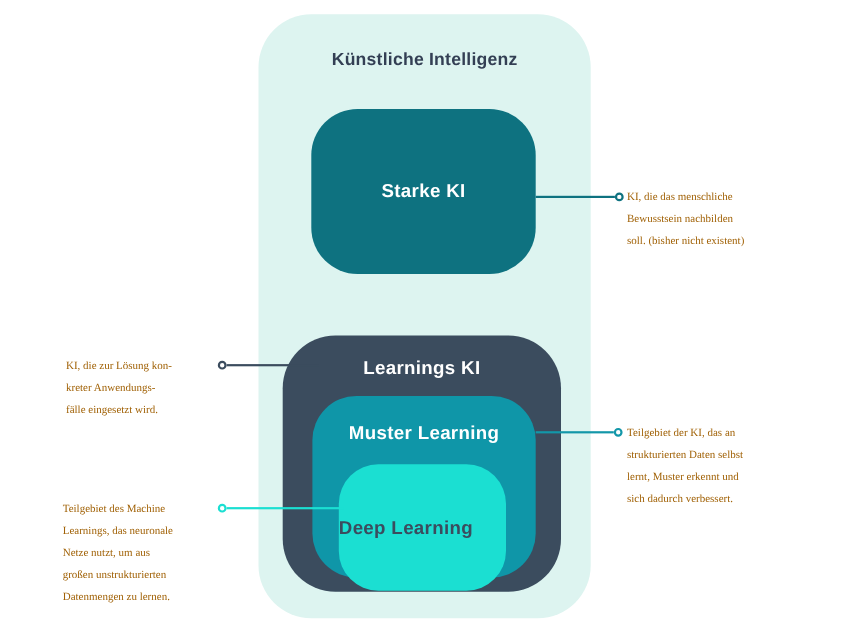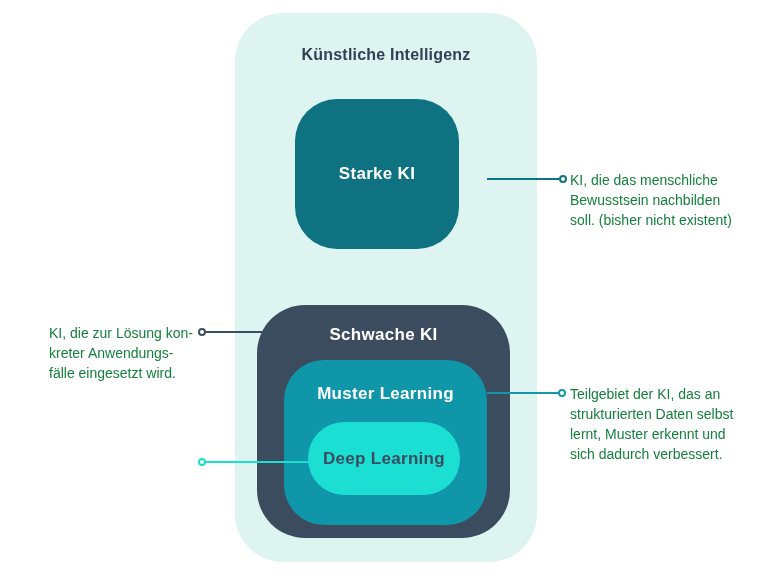--- a/index.html
+++ b/index.html
@@ -28,22 +28,22 @@
     left: 235px; top: 46px;
     width: 302px;
     text-align: center;
     font-size: 16px;
     font-weight: 700;
     letter-spacing: 0.2px;
     color: #333f54;
   }
   .starke-box {
     position: absolute;
-    left: 295px; top: 99px;
-    width: 164px; height: 150px;
+    left: 283px; top: 99px;
+    width: 204px; height: 150px;
     background: #0e7280;
     border-radius: 42px;
     display: flex;
     align-items: center;
     justify-content: center;
   }
   .schwache-box {
     position: absolute;
     left: 257px; top: 305px;
     width: 253px; height: 233px;
@@ -53,26 +53,25 @@
   .machine-box {
     position: absolute;
     left: 284px; top: 360px;
     width: 203px; height: 165px;
     background: #0f96a8;
     border-radius: 40px;
   }
   .deep-box {
     position: absolute;
     left: 308px; top: 422px;
-    width: 152px; height: 73px;
+    width: 152px; height: 115px;
     background: #1bdfd2;
     border-radius: 36px;
     display: flex;
     align-items: center;
-    justify-content: center;
   }
   .box-label {
     font-size: 17px;
     font-weight: 600;
     letter-spacing: 0.3px;
     color: #ffffff;
     white-space: nowrap;
   }
   .schwache-box .box-label,
   .machine-box .box-label {
@@ -98,45 +97,46 @@
     border-radius: 50%;
     background: #ffffff;
   }
   .node-starke   { left: 559px; top: 175px; border: 2px solid #0e7280; }
   .node-machine  { left: 558px; top: 389px; border: 2px solid #1397a9; }
   .node-schwache { left: 198px; top: 328px; border: 2px solid #3b4c5e; }
   .node-deep     { left: 198px; top: 458px; border: 2px solid #1bdfd2; }
   
   .annotation {
     position: absolute;
-    font-size: 14px;
+    font-size: 10px;
     line-height: 20px;
-    color: #15803d;
+    color: #a16207;
     white-space: pre-line;
+    font-family: Liberation Serif, serif;
   }
   .ann-starke   { left: 570px; top: 170px; width: 198px; }
   .ann-machine  { left: 570px; top: 384px; width: 210px; }
-  .ann-schwache { left: 49px;  top: 323px; width: 165px; }
+  .ann-schwache { left: 60px;  top: 323px; width: 165px; }
   .ann-deep     { left: 57px;  top: 453px; width: 195px; }
 </style>
 </head>
 <body>
 
 <div id="stage">
 
   <div class="outer-box"></div>
 
   <div class="diagram-title">Künstliche Intelligenz</div>
 
   <div class="starke-box">
     <span class="box-label">Starke KI</span>
   </div>
 
   <div class="schwache-box">
-    <span class="box-label">Schwache KI</span>
+    <span class="box-label">Learnings KI</span>
   </div>
 
   <div class="machine-box">
     <span class="box-label">Muster Learning</span>
   </div>
 
   <div class="deep-box">
     <span class="box-label">Deep Learning</span>
   </div>
 
@@ -156,14 +156,19 @@
 
   <div class="annotation ann-schwache">KI, die zur Lösung kon-
 kreter Anwendungs-
 fälle eingesetzt wird.</div>
 
   <div class="annotation ann-machine">Teilgebiet der KI, das an
 strukturierten Daten selbst
 lernt, Muster erkennt und
 sich dadurch verbessert.</div>
 
+  <div class="annotation ann-deep">Teilgebiet des Machine
+Learnings, das neuronale
+Netze nutzt, um aus
+großen unstrukturierten
+Datenmengen zu lernen.</div>
 
 </div>
 
 </body></html>

